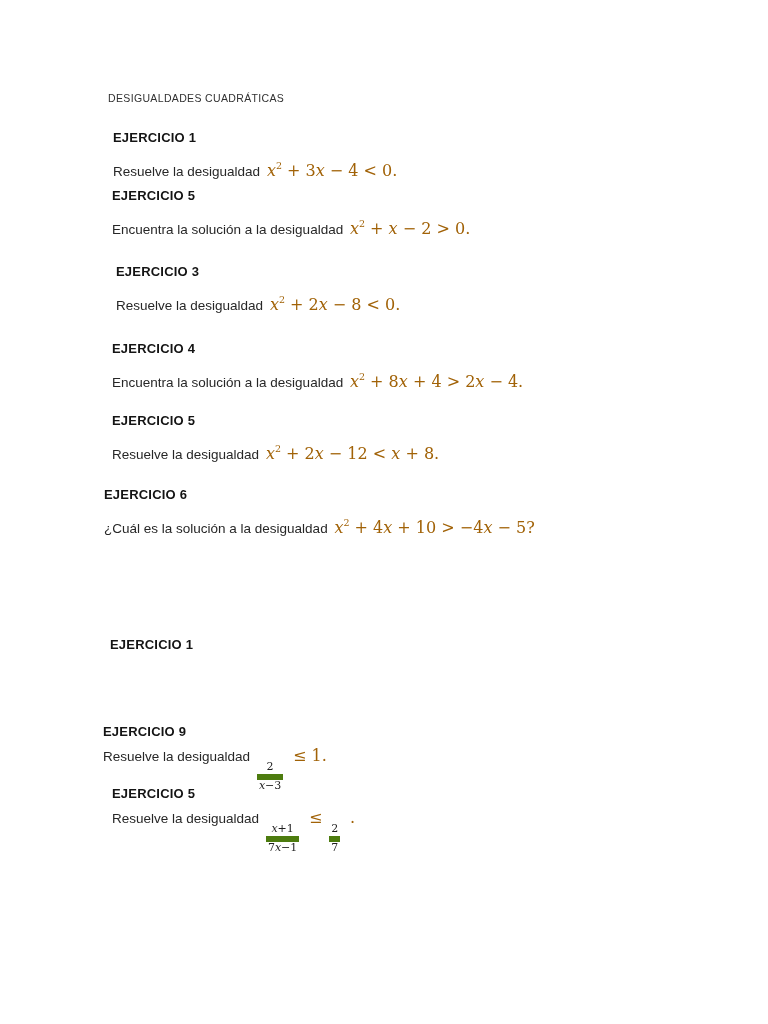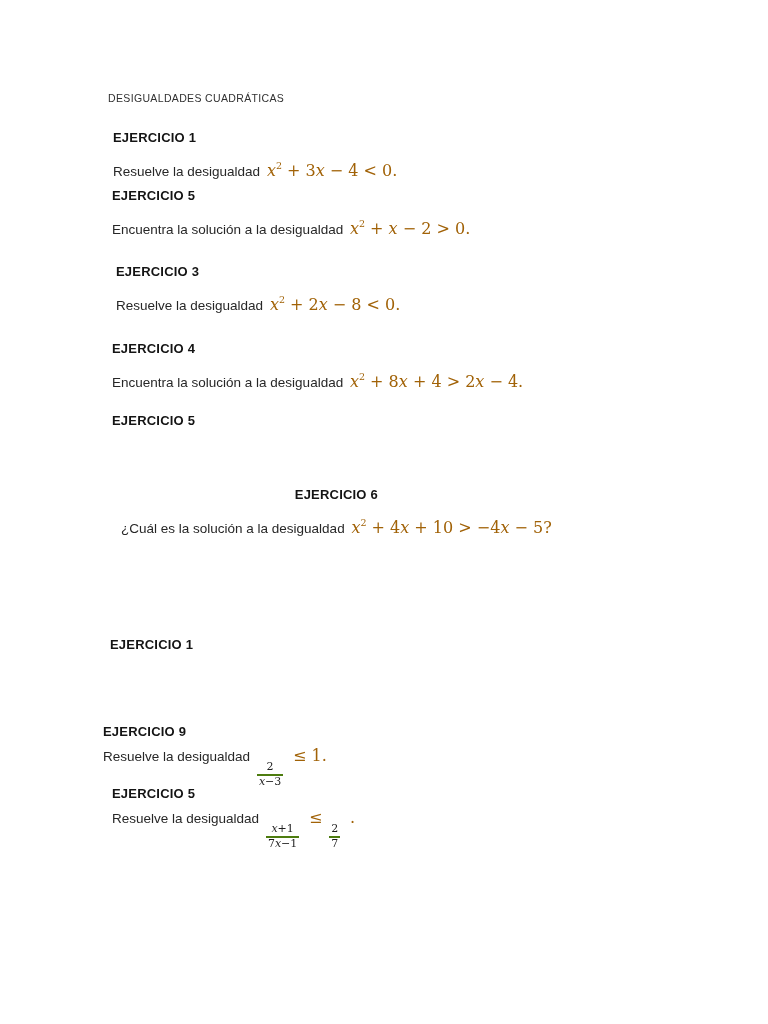--- a/index.html
+++ b/index.html
@@ -28,29 +28,29 @@
   }
   .math i{font-style:italic;}
   .math sup{font-size:9.5px;vertical-align:7px;font-style:normal;}
   .frac{
     display:inline-flex;flex-direction:column;align-items:center;
     font-family:"DejaVu Serif",serif;font-size:11px;color:#1f1f1f;
     line-height:1.15;vertical-align:-9px;margin:0 3px;
   }
   .frac i{font-style:italic;}
   .fnum{padding:0 2px;}
-  .fden{border-top:2px solid #4d7c0f;padding:0 2px;}
+  .fden{border-top:6px solid #4d7c0f;padding:0 2px;}
   .accent-bar{
     position:absolute;left:95px;top:1007px;width:103px;height:17px;
     background:#15a4b8;
   }
   
   .p1{top:130px;left:113px;} .p2{top:188px;left:112px;}
   .p3{top:264px;left:116px;} .p4{top:341px;left:112px;}
-  .p5{top:413px;left:112px;} .p6{top:487px;left:121px;text-align:center;}
+  .p5{top:413px;left:112px;} .p6{top:487px;left:104px;}
   .p7{top:562px;left:112px;} .p8{top:637px;left:110px;}
   .p9{top:711px;left:103px;margin-top:13px;} .p10{top:786px;left:112px;}
 </style>
 </head>
 <body>
 
 <div class="page">
 
   <div class="doc-title">DESIGUALDADES CUADRÁTICAS</div>
 
@@ -81,20 +81,24 @@
   <section class="ex p4">
     <h2 class="ex-heading">EJERCICIO 4</h2>
     <p class="ex-body">
       <span class="words">Encuentra la solución a la desigualdad</span>
       <span class="math"><i>x</i><sup>2</sup> + 8<i>x</i> + 4 &gt; 2<i>x</i> − 4.</span>
     </p>
   </section>
 
   <section class="ex p5">
     <h2 class="ex-heading">EJERCICIO 5</h2>
+    <p class="ex-body">
+      <span class="words">Resuelve la desigualdad</span>
+      <span class="math"><i>x</i><sup>2</sup> + 2<i>x</i> − 12 &lt; <i>x</i> + 8.</span>
+    </p>
   </section>
 
   <section class="ex p6">
     <h2 class="ex-heading">EJERCICIO 6</h2>
     <p class="ex-body">
       <span class="words">¿Cuál es la solución a la desigualdad</span>
       <span class="math"><i>x</i><sup>2</sup> + 4<i>x</i> + 10 &gt; −4<i>x</i> − 5?</span>
     </p>
   </section>
 

